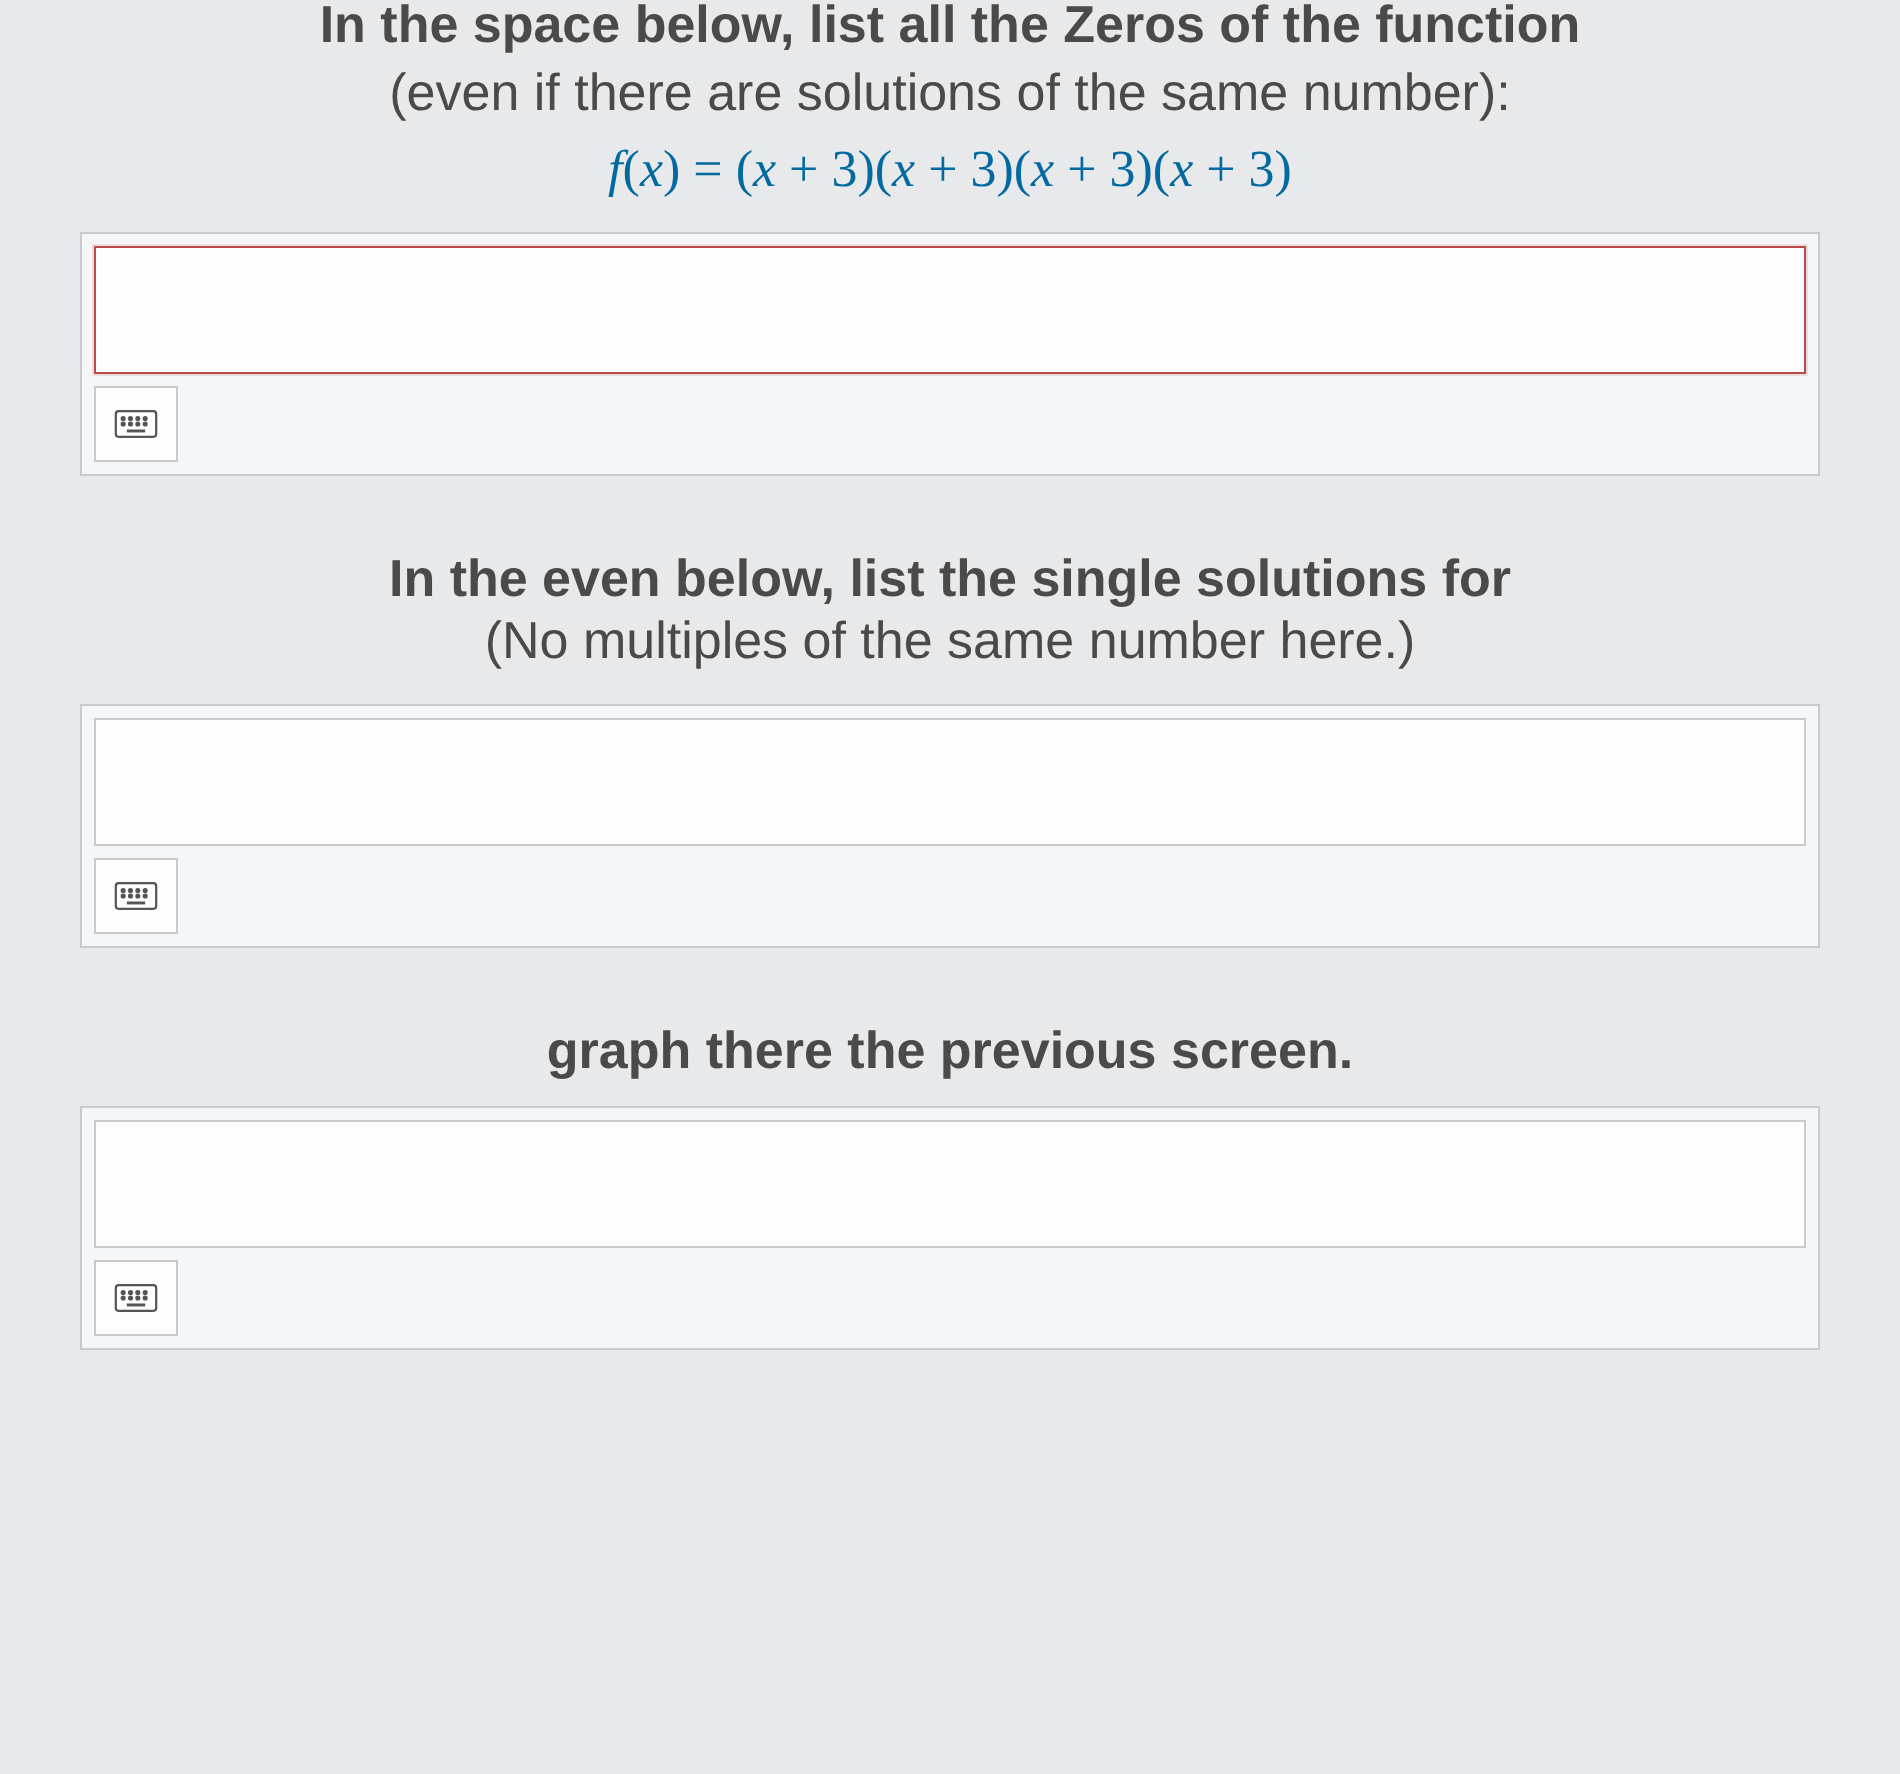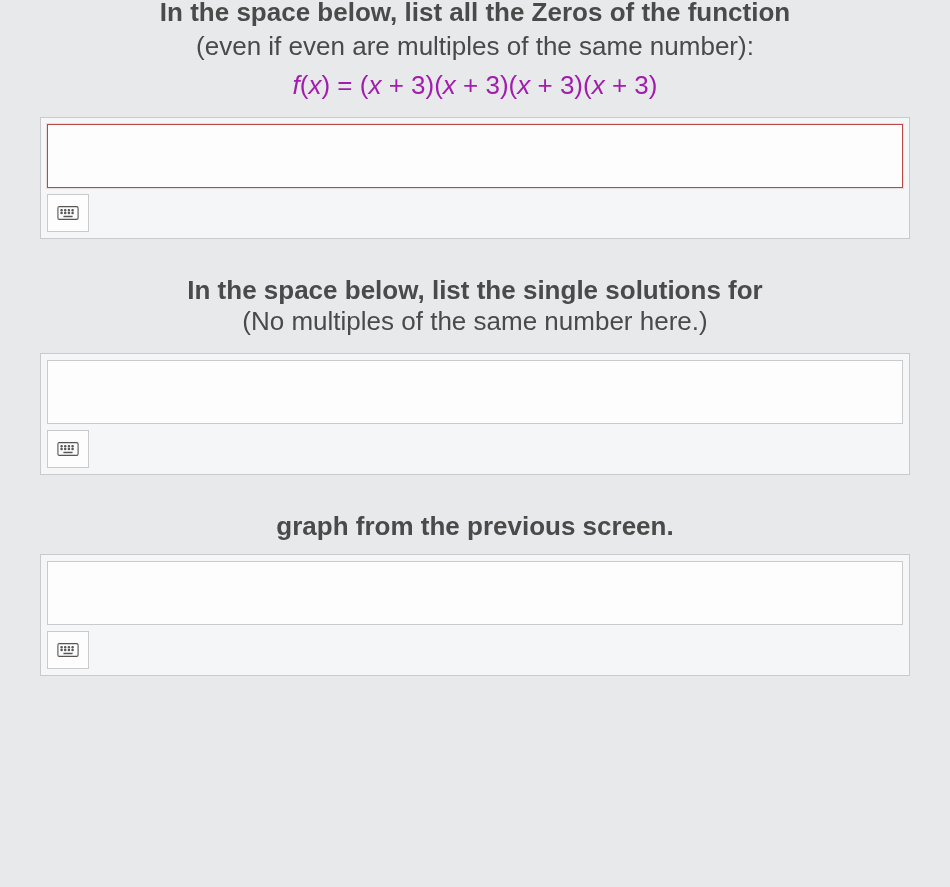--- a/index.html
+++ b/index.html
@@ -31,23 +31,23 @@
     }
     .prompt-line.bold {
       font-weight: 700;
     }
     .prompt-line.normal {
       font-weight: 400;
     }
     .math-line {
       text-align: center;
       font-size: 26px;
-      font-family: Liberation Sans, sans-serif;
+      font-family: Liberation Serif, serif;
       font-style: italic;
-      color: #a21caf;
+      color: #0369a1;
       margin-bottom: 16px;
       margin-top: 2px;
     }
     .math-line .upright {
       font-style: normal;
     }
     .answer-container {
       border: 1px solid #c8cacc;
       background: #f5f6f7;
       padding: 6px 6px 6px 6px;
@@ -89,21 +89,21 @@
     .first-block .prompt {
       margin-top: -4px;
     }
   </style>
 </head>
 <body>
 
 <div class="question-block first-block">
   <div class="prompt">
     <span class="prompt-line bold">In the space below, list all the Zeros of the function</span>
-    <span class="prompt-line normal">(even if even are multiples of the same number):</span>
+    <span class="prompt-line normal">(even if there are solutions of the same number):</span>
   </div>
   <div class="math-line">
     <span>f</span><span class="upright">(</span><span>x</span><span class="upright">) = (</span><span>x</span><span class="upright"> + 3)(</span><span>x</span><span class="upright"> + 3)(</span><span>x</span><span class="upright"> + 3)(</span><span>x</span><span class="upright"> + 3)</span>
   </div>
   <div class="answer-container">
     <input type="text" class="answer-input focused" value="" style="">
     <div class="toolbar-row">
       <div class="keyboard-btn">
         <svg viewBox="0 0 24 16" fill="none" stroke="#555" stroke-width="1.2">
           <rect x="1" y="1" width="22" height="14" rx="1.5"></rect>
@@ -117,21 +117,21 @@
           <circle cx="17" cy="8" r="0.8" fill="#555"></circle>
           <rect x="7" y="11" width="10" height="1.6" fill="#555" stroke="none"></rect>
         </svg>
       </div>
     </div>
   </div>
 </div>
 
 <div class="question-block">
   <div class="prompt">
-    <span class="prompt-line bold">In the space below, list the single solutions for</span>
+    <span class="prompt-line bold">In the even below, list the single solutions for</span>
   </div>
   <div class="prompt" style="margin-top:-8px;">
     <span class="prompt-line normal">(No multiples of the same number here.)</span>
   </div>
   <div class="answer-container" style="margin-top:14px;">
     <input type="text" class="answer-input" value="" style="">
     <div class="toolbar-row">
       <div class="keyboard-btn">
         <svg viewBox="0 0 24 16" fill="none" stroke="#555" stroke-width="1.2">
           <rect x="1" y="1" width="22" height="14" rx="1.5"></rect>
@@ -145,21 +145,21 @@
           <circle cx="17" cy="8" r="0.8" fill="#555"></circle>
           <rect x="7" y="11" width="10" height="1.6" fill="#555" stroke="none"></rect>
         </svg>
       </div>
     </div>
   </div>
 </div>
 
 <div class="question-block">
   <div class="prompt">
-    <span class="prompt-line bold">graph from the previous screen.</span>
+    <span class="prompt-line bold">graph there the previous screen.</span>
   </div>
   <div class="answer-container" style="margin-top:10px;">
     <input type="text" class="answer-input" value="" style="">
     <div class="toolbar-row">
       <div class="keyboard-btn">
         <svg viewBox="0 0 24 16" fill="none" stroke="#555" stroke-width="1.2">
           <rect x="1" y="1" width="22" height="14" rx="1.5"></rect>
           <circle cx="5" cy="5" r="0.8" fill="#555"></circle>
           <circle cx="9" cy="5" r="0.8" fill="#555"></circle>
           <circle cx="13" cy="5" r="0.8" fill="#555"></circle>

